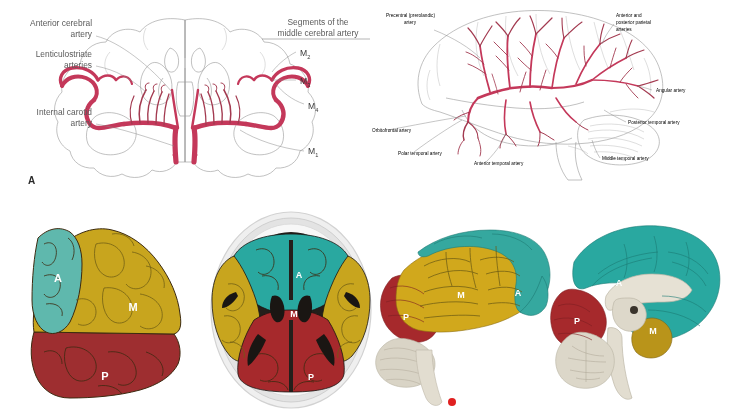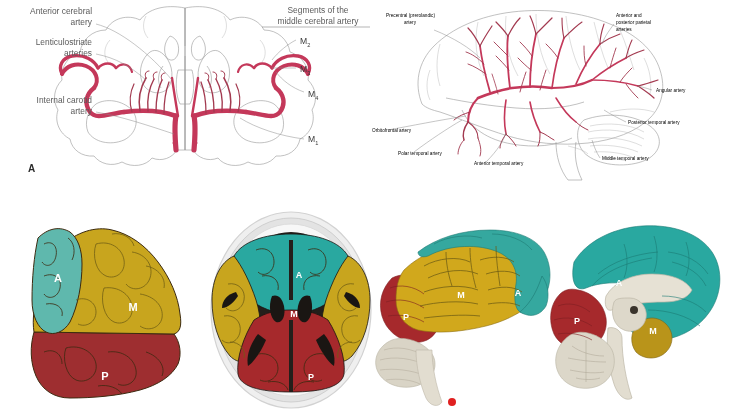--- a/index.html
+++ b/index.html
@@ -17,21 +17,21 @@
   }
   #figure-root {
     position: relative;
     width: 743px;
     height: 418px;
     background: #ffffff;
   }
   .panel {
     position: absolute;
   }
-  #panel-a-coronal { left: 0px;   top: 0px;   width: 370px; height: 185px; }
+  #panel-a-coronal { left: 0px;   top: 12px;   width: 370px; height: 185px; }
   #panel-a-lateral { left: 370px; top: 0px;   width: 373px; height: 185px; }
   #panel-b-row     { left: 0px;   top: 200px; width: 743px; height: 218px; }
 
   .lbl {
     font-family: "Liberation Sans", sans-serif;
     fill: #5b5b5b;
     font-size: 7.6px;
   }
   .lbl-lg { font-size: 8.4px; }
   .lbl-sm { font-size: 4.7px; }

